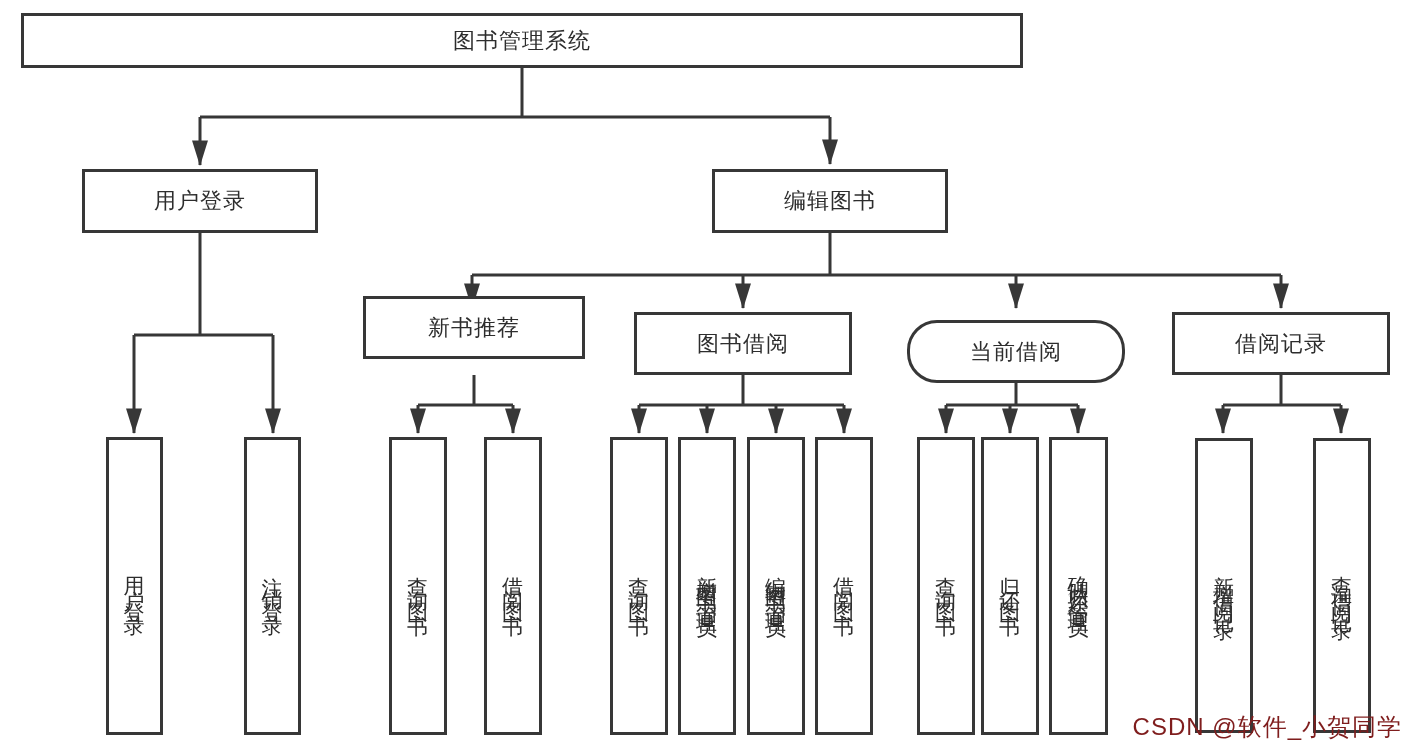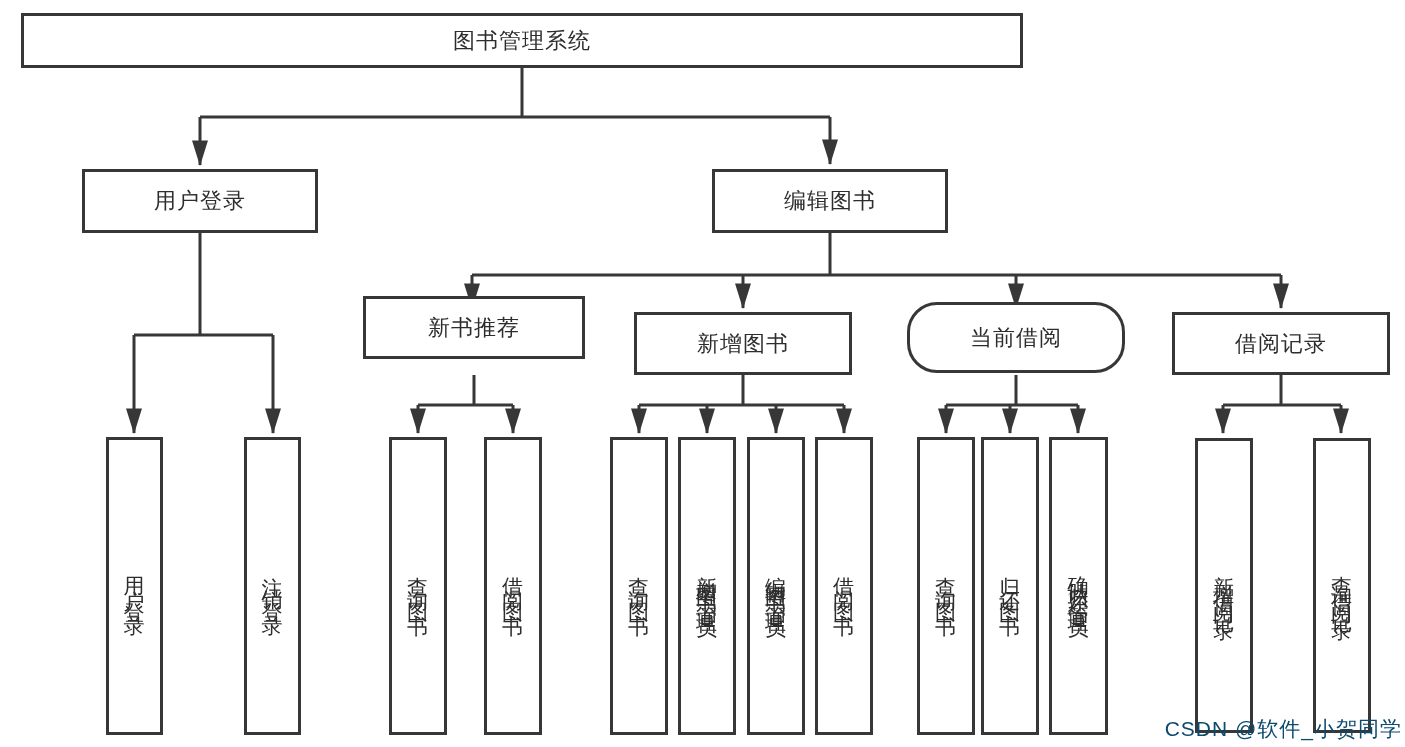--- a/index.html
+++ b/index.html
@@ -33,23 +33,23 @@
     text-orientation: mixed;
     line-height: 1;
   }
   .v4    .vtext { letter-spacing: 13px; }
   .v6    .vtext { letter-spacing: 9px;  }
   .vlong .vtext { letter-spacing: 6px;  }
   #watermark {
     position: absolute;
     right: 3px;
     bottom: 4px;
-    font-size: 21px;
+    font-size: 24px;
     letter-spacing: 1px;
-    color: #0c4a6e;
+    color: #7f1d1d;
     white-space: nowrap;
   }
 </style>
 </head>
 <body>
 
 <div id="canvas">
 
   <svg id="connectors" viewBox="0 0 1405 747" xmlns="http://www.w3.org/2000/svg">
     <defs>
@@ -95,23 +95,23 @@
     <span>用户登录</span>
   </div>
   <div class="node hnode" style="left:712px; top:169px; width:236px; height:64px;">
     <span>编辑图书</span>
   </div>
 
   <div class="node hnode" style="left:363px; top:296px; width:222px; height:63px;">
     <span>新书推荐</span>
   </div>
   <div class="node hnode" style="left:634px; top:312px; width:218px; height:63px;">
-    <span>新增图书</span>
+    <span>图书借阅</span>
   </div>
-  <div class="node hnode" style="left:907px; top:302px; width:218px; height:71px;border-radius:30px;">
+  <div class="node hnode" style="left:907px; top:320px; width:218px; height:63px;border-radius:30px;">
     <span>当前借阅</span>
   </div>
   <div class="node hnode" style="left:1172px; top:312px; width:218px; height:63px;">
     <span>借阅记录</span>
   </div>
 
   <div class="node leaf v4" style="left:106px; top:437px; width:57px; height:298px;">
     <span class="vtext">用户登录</span>
   </div>
   <div class="node leaf v4" style="left:244px; top:437px; width:57px; height:298px;">

